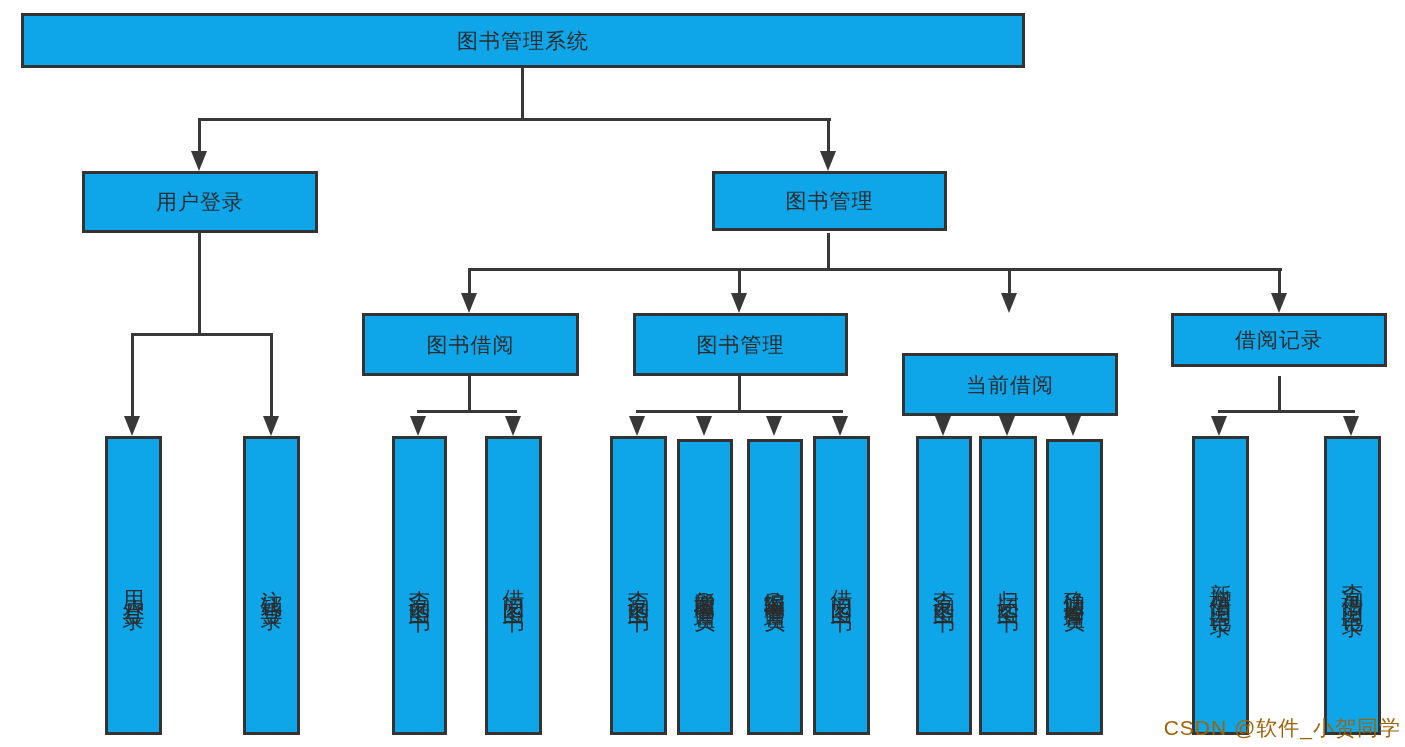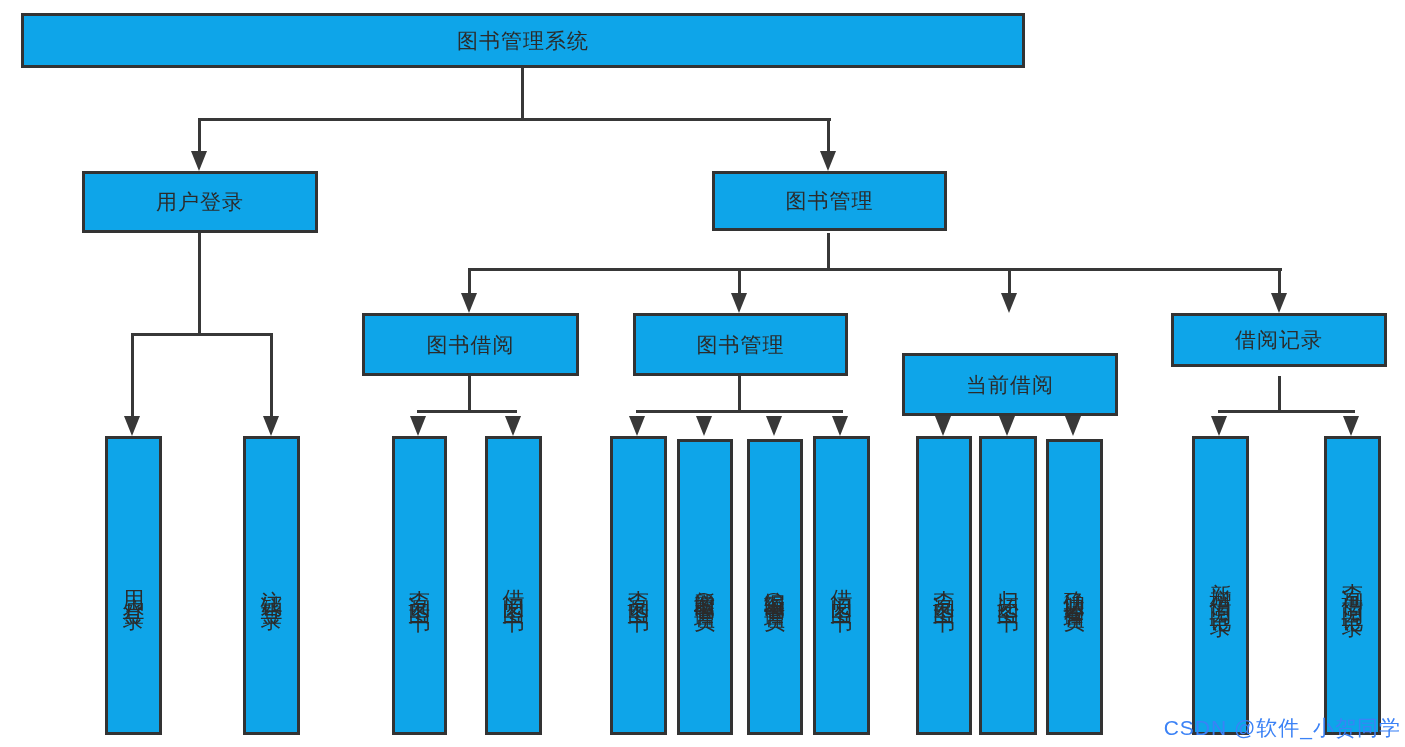--- a/index.html
+++ b/index.html
@@ -44,21 +44,21 @@
     border-left: 8px solid transparent;
     border-right: 8px solid transparent;
     border-top: 20px solid #383838;
     z-index: 1;
   }
   .watermark {
     position: absolute;
     top: 714px;
     right: 4px;
     font-size: 21px;
-    color: #3b82f6;
+    color: #a16207;
     letter-spacing: 1px;
     z-index: 4;
     white-space: nowrap;
   }
 </style>
 </head>
 <body>
 
 <div id="stage">
 

